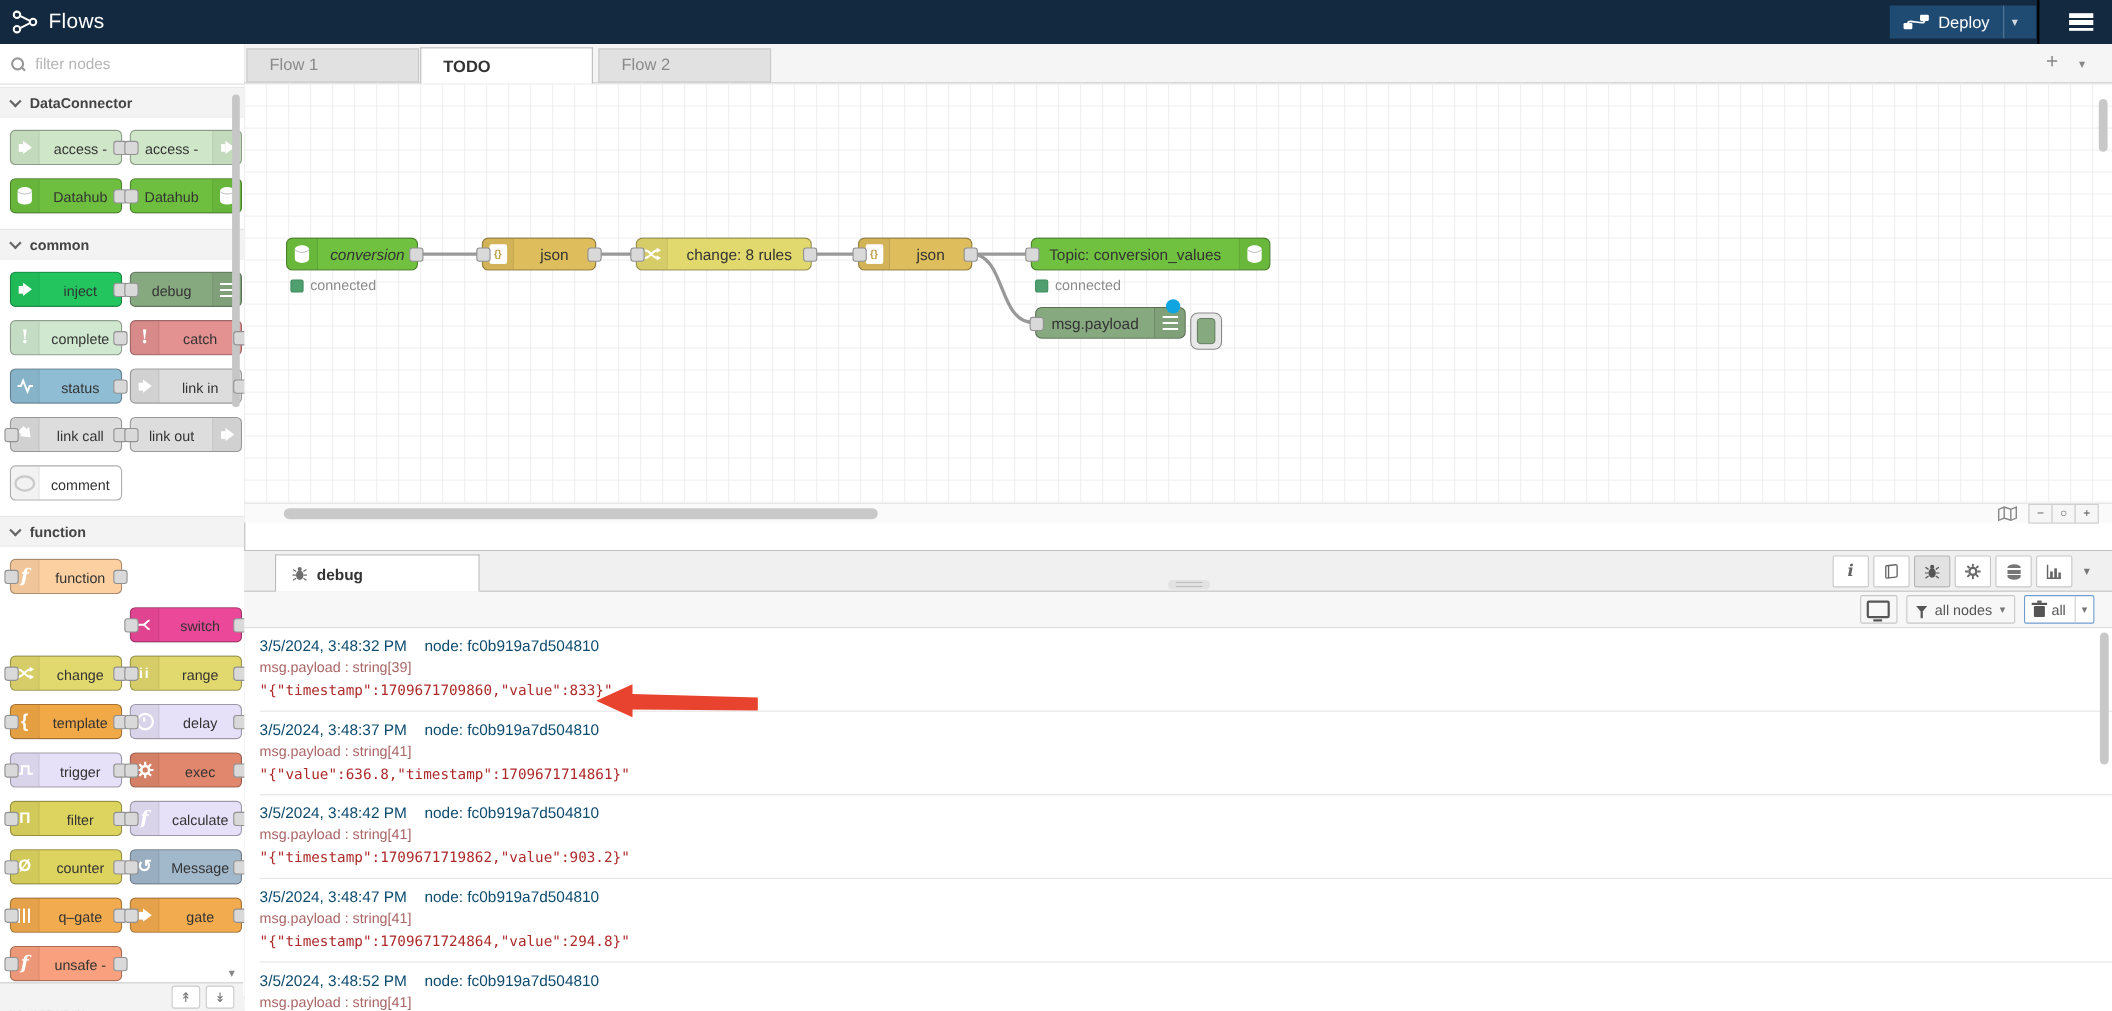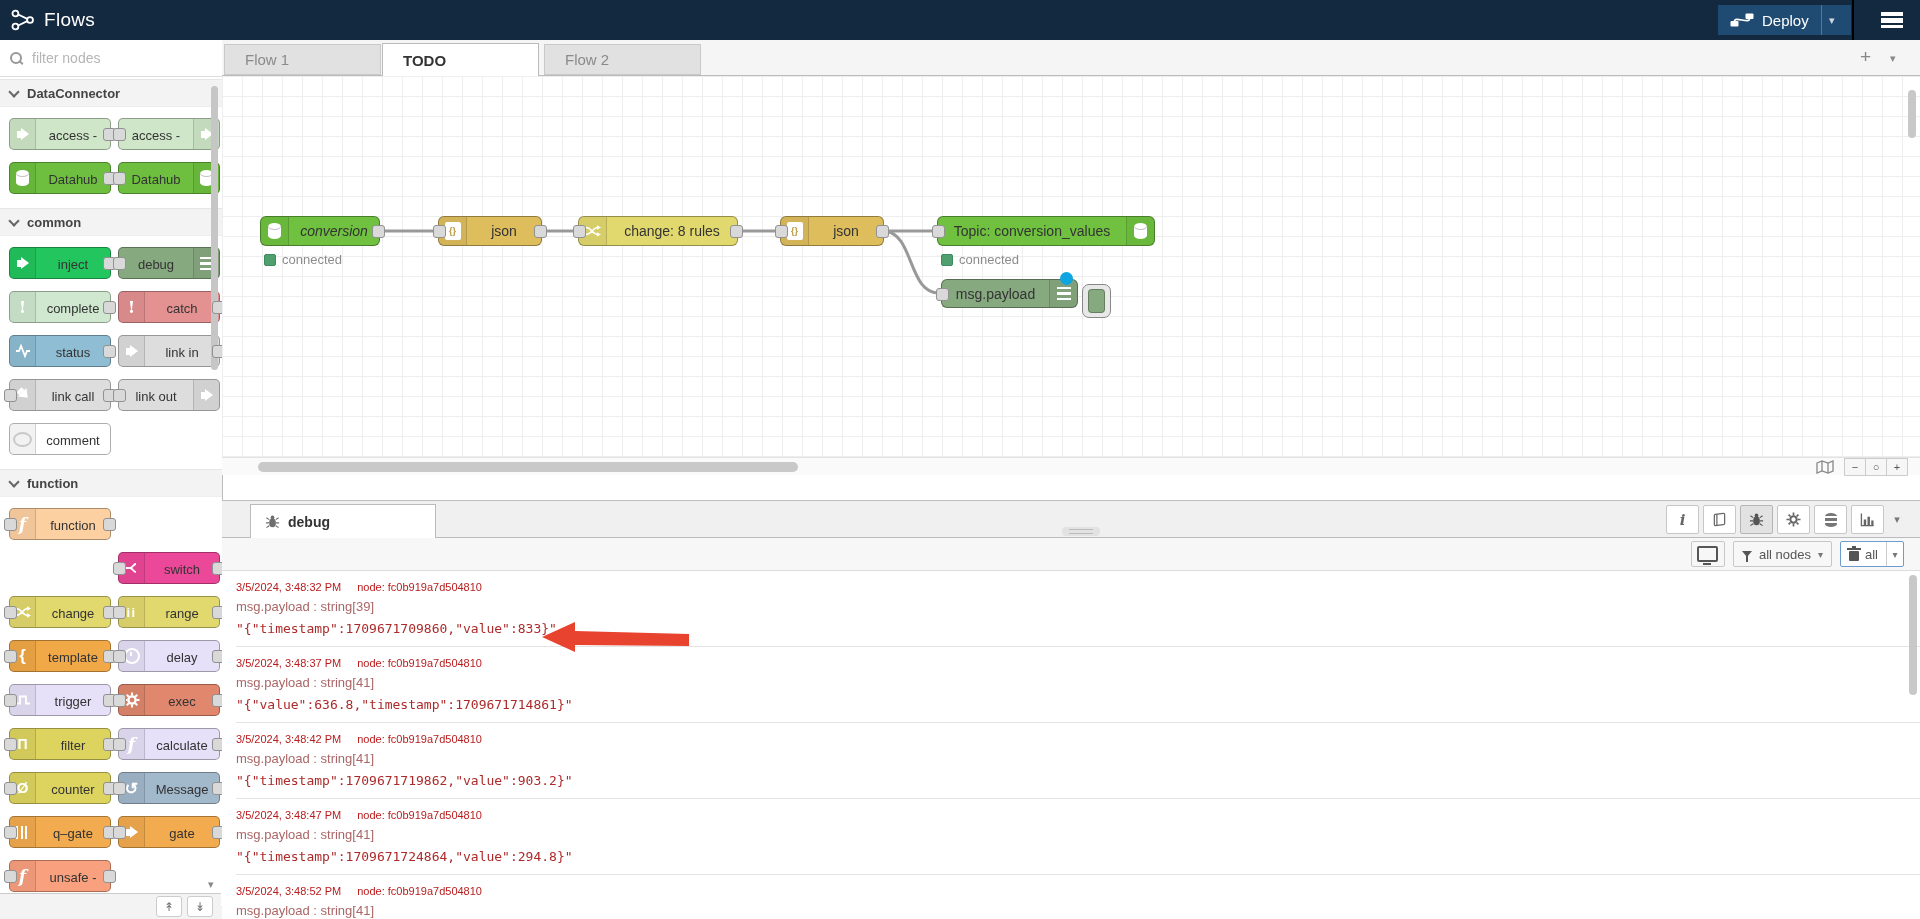--- a/index.html
+++ b/index.html
@@ -81,21 +81,21 @@
   #dfilterrow{position:relative;height:33px;background:#f7f7f7;border-bottom:1px solid #ddd;box-sizing:border-box;}
   #dfilters{position:absolute;right:16px;top:3px;display:flex;align-items:center;gap:8px;}
   .fbtn{height:26px;background:#f7f7f7;border:1px solid #c7c7c7;border-radius:2px;display:flex;align-items:center;justify-content:center;cursor:pointer;box-sizing:border-box;}
   #monitorbtn{width:34px;}
   #allnodes{padding:0 8px;gap:7px;font-size:13px;color:#555;}
   #trashgroup{border:1px solid #6f9ccf;background:#fff;}
   #trashgroup .seg1{display:flex;align-items:center;gap:6px;padding:0 8px;font-size:13px;color:#555;height:24px;}
   #trashgroup .seg2{width:16px;border-left:1px solid #ccc;text-align:center;color:#777;font-size:10px;height:24px;display:flex;align-items:center;justify-content:center;}
   #dmsgs{position:relative;height:349px;overflow:hidden;padding-left:14px;}
   .dmsg{border-bottom:1px solid #e4e4e4;padding:9px 20px 9px 0;}
-  .dmeta{font-size:11px;color:#b91c1c;line-height:15px;}
+  .dmeta{font-size:14px;color:#0c4a6e;line-height:15px;}
   .dmeta .mnode{margin-left:16px;}
   .dprop{font-size:13px;color:#a66;line-height:15px;margin-top:4px;}
   .dpayload{font-family:"DejaVu Sans Mono",monospace;font-size:13px;color:#ad2a2a;line-height:16px;margin-top:7px;}
   #msgscroll{position:absolute;left:1687px;top:74px;width:8px;height:120px;background:#c8c8c8;border-radius:4px;cursor:pointer;}
   #arrowanno{position:absolute;left:320px;top:119px;width:147px;height:36px;z-index:9;pointer-events:none;}
   
   .ic-arrow{width:0;height:0;border-left:8px solid #fff;border-top:6px solid transparent;border-bottom:6px solid transparent;position:relative;margin-left:4px;}
   .ic-arrow::before{content:"";position:absolute;left:-12px;top:-3.5px;width:4px;height:7px;background:#fff;}
   .ic-db{width:13px;height:16px;background:#fff;border-radius:6.5px/3.5px;position:relative;}
   .ic-db::before{content:"";position:absolute;left:0;top:0;width:13px;height:7px;border-radius:50%;box-shadow:inset 0 -1px 0 rgba(0,0,0,.25);}

